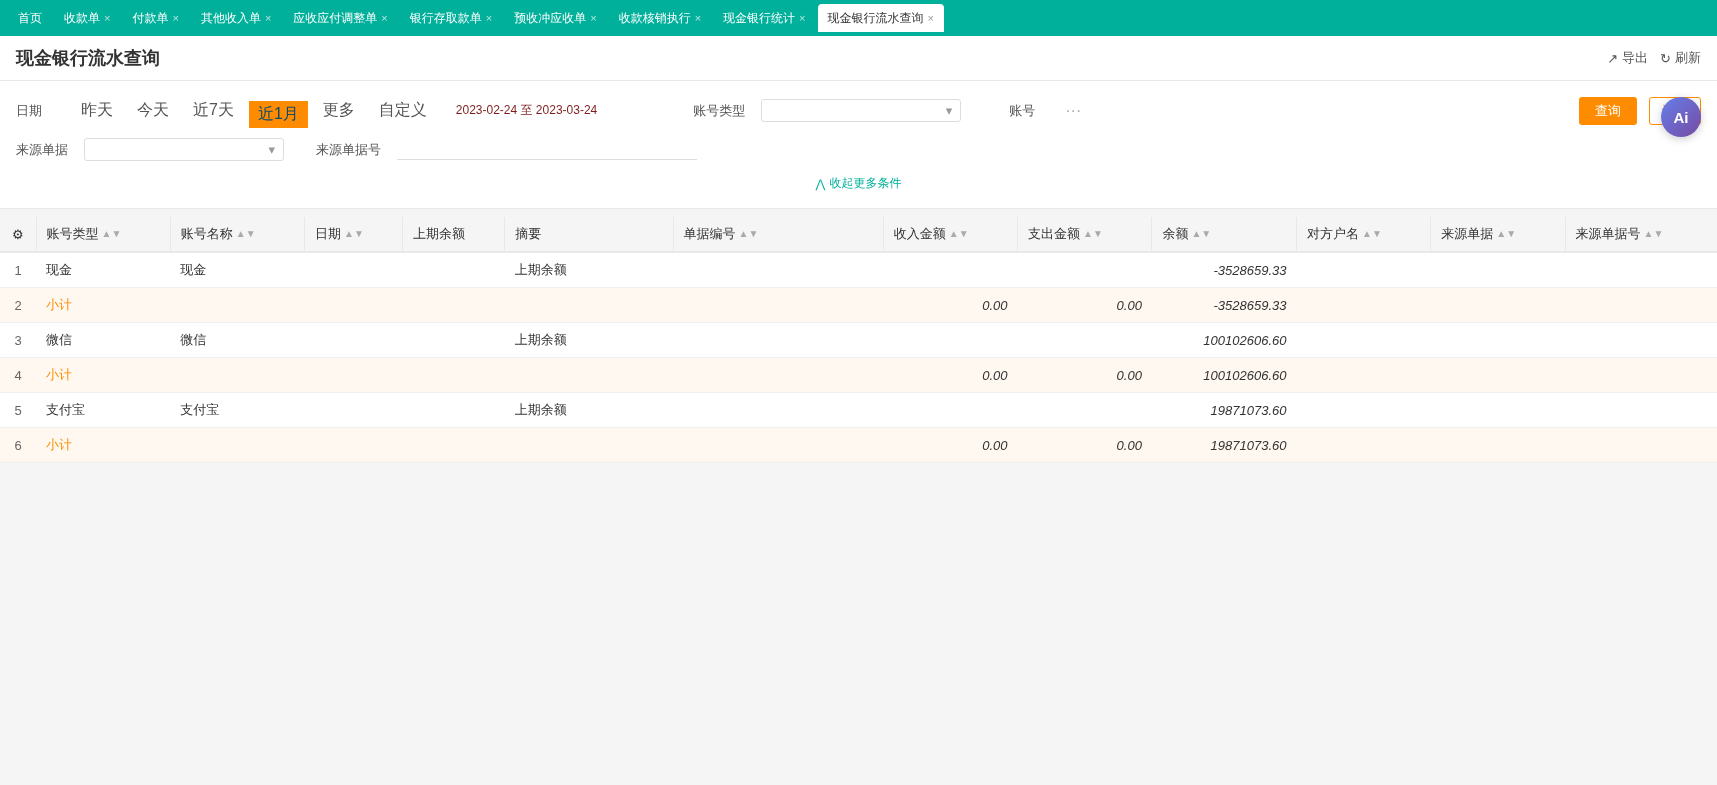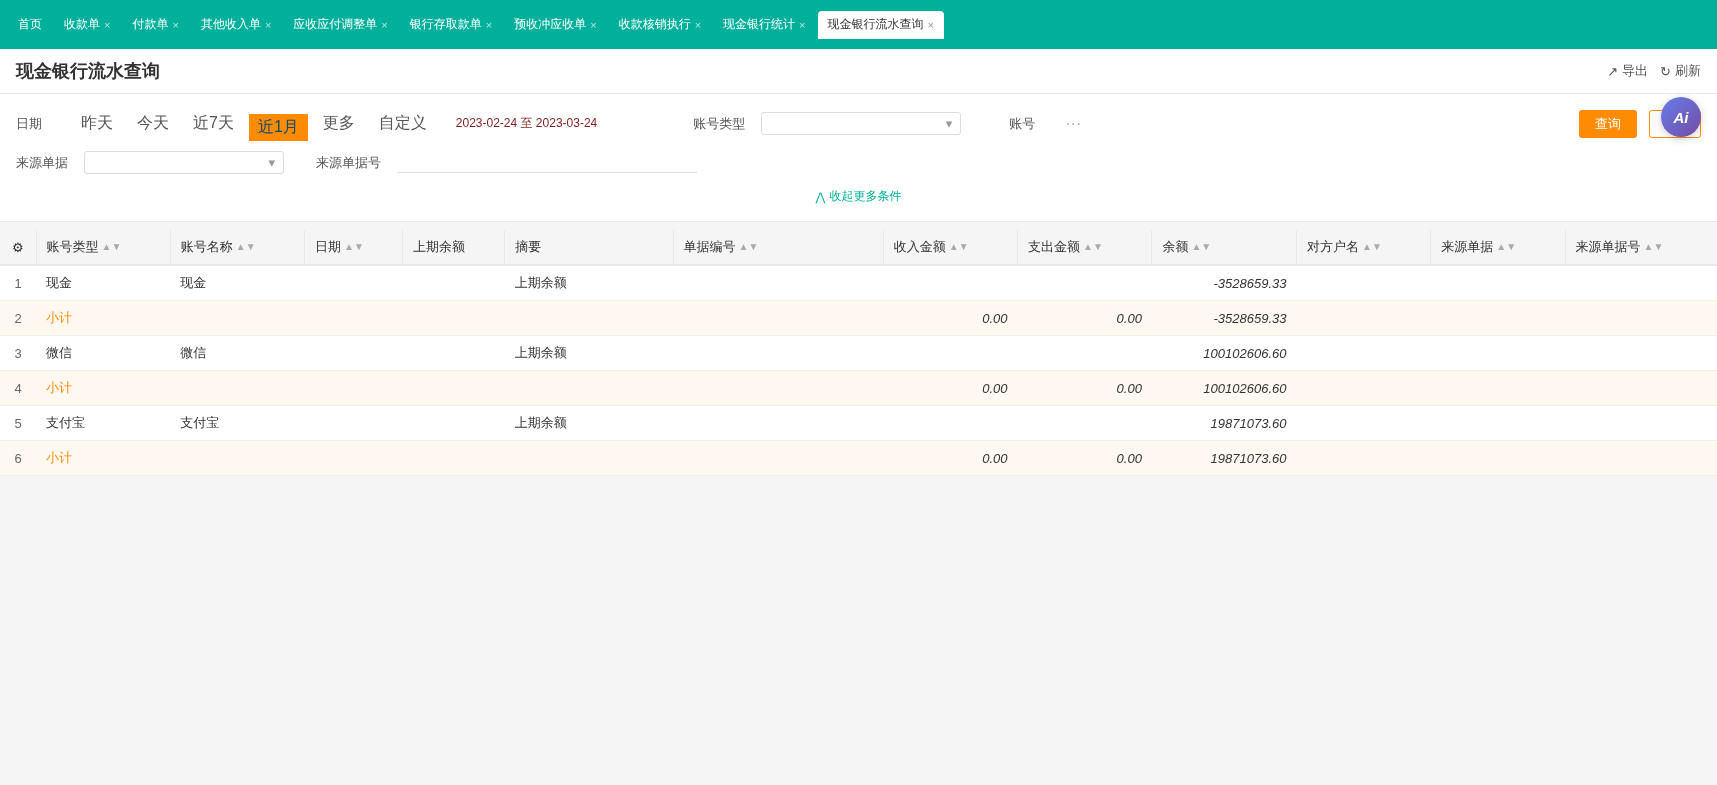--- a/index.html
+++ b/index.html
@@ -3,21 +3,21 @@
   <meta charset="utf-8">
   <style>
     * { margin: 0; padding: 0; box-sizing: border-box; }
     body { font-family: 'Microsoft YaHei', Arial, sans-serif; font-size: 13px; background: #f5f5f5; color: #333; }
 
     
     .top-nav {
       background: #00b09b;
       display: flex;
       align-items: center;
-      height: 49px;
+      height: 36px;
       padding: 0 8px;
       gap: 2px;
       overflow: hidden;
     }
     .nav-tab {
       display: flex;
       align-items: center;
       height: 28px;
       padding: 0 10px;
       border-radius: 4px 4px 0 0;
@@ -230,21 +230,20 @@
       border-radius: 50%;
       width: 40px;
       height: 40px;
       display: flex;
       align-items: center;
       justify-content: center;
       font-size: 15px;
       font-weight: bold;
       cursor: pointer;
       box-shadow: 0 2px 8px rgba(0,0,0,0.2);
-      font-style: italic;
     }
   </style>
 </head>
 <body>
 
 <div class="top-nav">
   <div class="nav-tab">
     <span>首页</span>
   </div>
   <div class="nav-tab">

